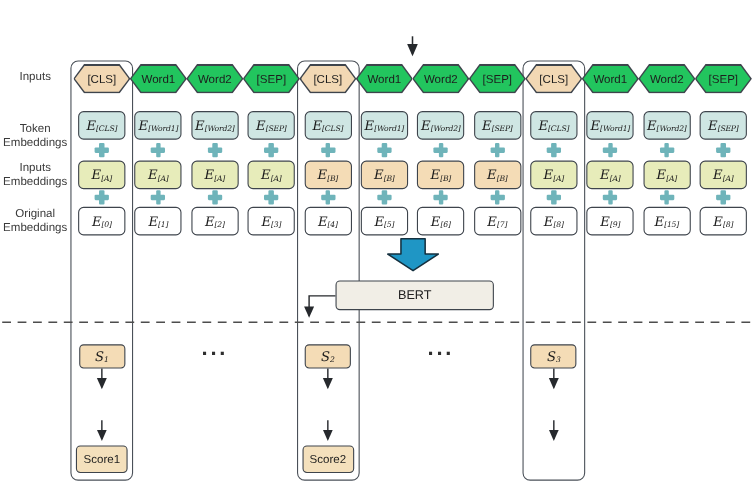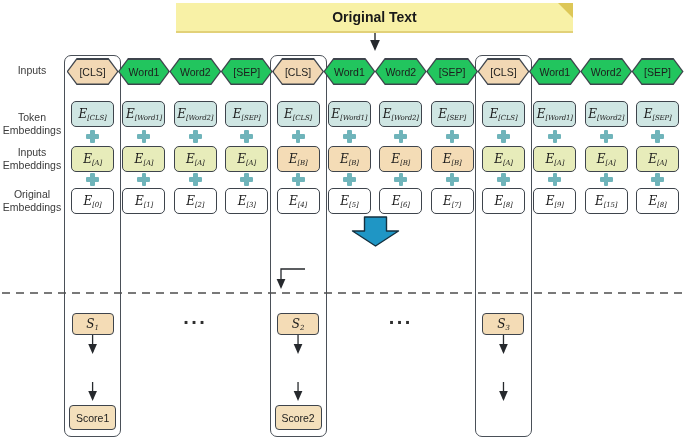--- a/index.html
+++ b/index.html
@@ -104,41 +104,40 @@
       <path d="M305,269 H281 V287" fill="none" stroke="#26292d" stroke-width="1.3" marker-end="url(#ah)"></path>
       <line x1="2" y1="293" x2="683" y2="293" stroke="#4d4d4d" stroke-width="1.3" stroke-dasharray="8 6"></line>
       <line x1="92.6" y1="335" x2="92.6" y2="352" stroke="#26292d" stroke-width="1.3" marker-end="url(#ah)"></line>
       <line x1="92.6" y1="382" x2="92.6" y2="399" stroke="#26292d" stroke-width="1.3" marker-end="url(#ah)"></line>
       <line x1="298.03999999999996" y1="335" x2="298.03999999999996" y2="352" stroke="#26292d" stroke-width="1.3" marker-end="url(#ah)"></line>
       <line x1="298.03999999999996" y1="382" x2="298.03999999999996" y2="399" stroke="#26292d" stroke-width="1.3" marker-end="url(#ah)"></line>
       <line x1="503.48" y1="335" x2="503.48" y2="352" stroke="#26292d" stroke-width="1.3" marker-end="url(#ah)"></line>
       <line x1="503.48" y1="382" x2="503.48" y2="399" stroke="#26292d" stroke-width="1.3" marker-end="url(#ah)"></line>
     </svg>
 
-  <div class="banner">
-    <span>Original Text</span>
-    <span class="fold"></span>
-  </div>
 
   <div class="rowlab" style="top:64px">
     <span>Inputs</span>
   </div>
   <div class="rowlab" style="top:111px">
     <span>Token</span>
     <span>Embeddings</span>
   </div>
   <div class="rowlab" style="top:146px">
     <span>Inputs</span>
     <span>Embeddings</span>
   </div>
   <div class="rowlab" style="top:188px">
     <span>Original</span>
     <span>Embeddings</span>
   </div>
 
+  <div class="bert">
+    <span>BERT</span>
+  </div>
 
 
 <div class="group" style="left: 64.1px;"></div>
     <div class="group" style="left: 269.54px;"></div>
     <div class="group" style="left: 474.98px;"></div>
     <div class="hex cls" style="left: 66.6px; top: 58px;">
       <div class="hex-in">[CLS]</div>
     </div>
     <div class="ebox token" style="left: 71.1px; top: 101px;">
       <span class="esym">E</span>

